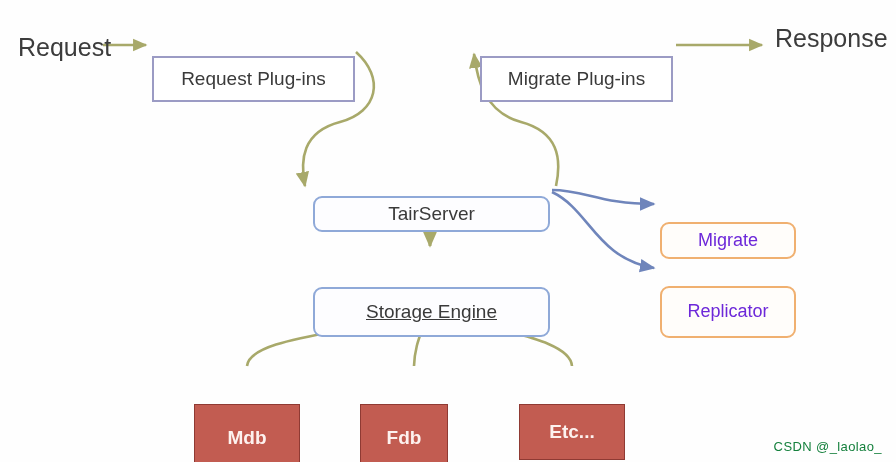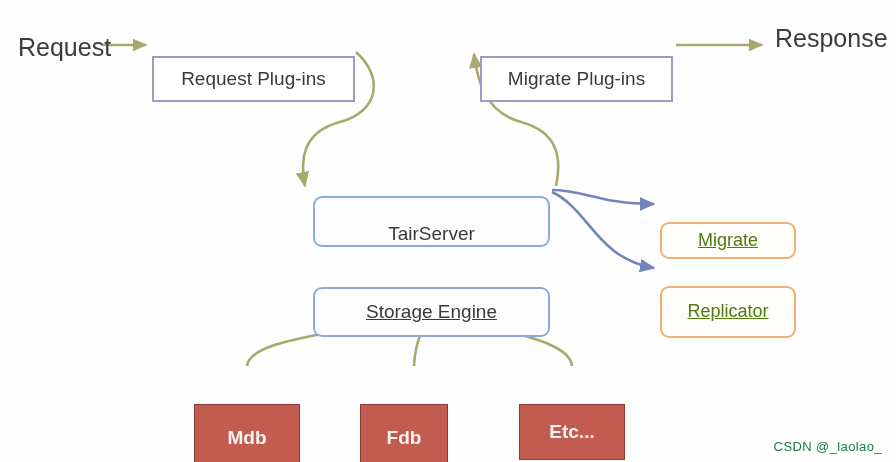--- a/index.html
+++ b/index.html
@@ -47,23 +47,22 @@
     border-radius: 9px;
     background: #fdfdff;
     color: #3a3a3a;
     font-size: 19px;
   }
   
   .node.side {
     border: 2px solid #f0b070;
     border-radius: 9px;
     background: #fffdfa;
-    color: #4d7c0f;
+    color: #6d28d9;
     font-size: 18px;
-    text-decoration: underline;
   }
   
   .node.store {
     border: 1px solid #8f3a33;
     background: #c25c51;
     color: #fdf2ef;
     font-size: 19px;
     font-weight: bold;
   }
   
@@ -130,21 +129,21 @@
   <div class="endpoint" style="left:775px; top:24px;">Response</div>
 
   <div class="node plugin" style="left:152px; top:20px; width:203px; height:46px;">
     <span>Request Plug-ins</span>
   </div>
 
   <div class="node plugin" style="left:480px; top:20px; width:193px; height:46px;">
     <span>Migrate Plug-ins</span>
   </div>
 
-  <div class="node core" style="left:313px; top:160px; width:237px; height:51px;align-items:flex-end;">
+  <div class="node core" style="left:313px; top:160px; width:237px; height:36px;">
     <span>TairServer</span>
   </div>
 
   <div class="node core" style="left:313px; top:251px; width:237px; height:50px;text-decoration:underline;">
     <span>Storage Engine</span>
   </div>
 
   <div class="node side" style="left:660px; top:186px; width:136px; height:37px;">
     <span>Migrate</span>
   </div>

